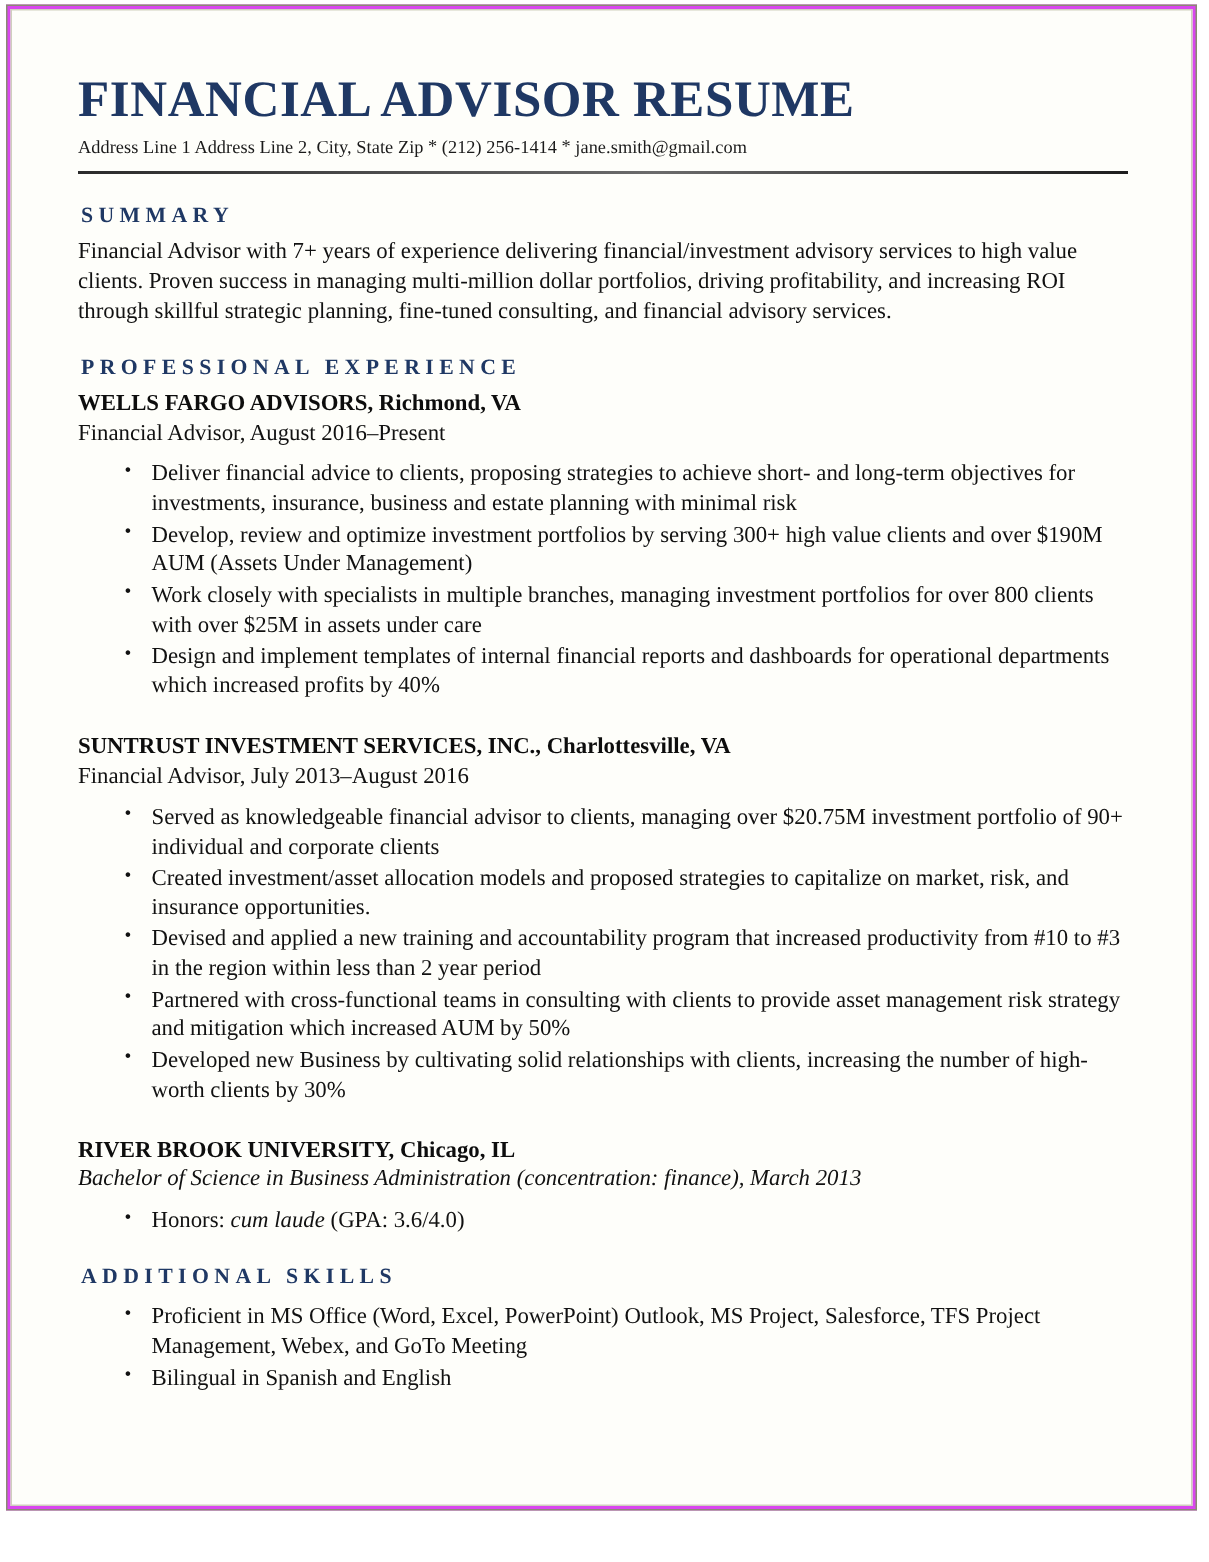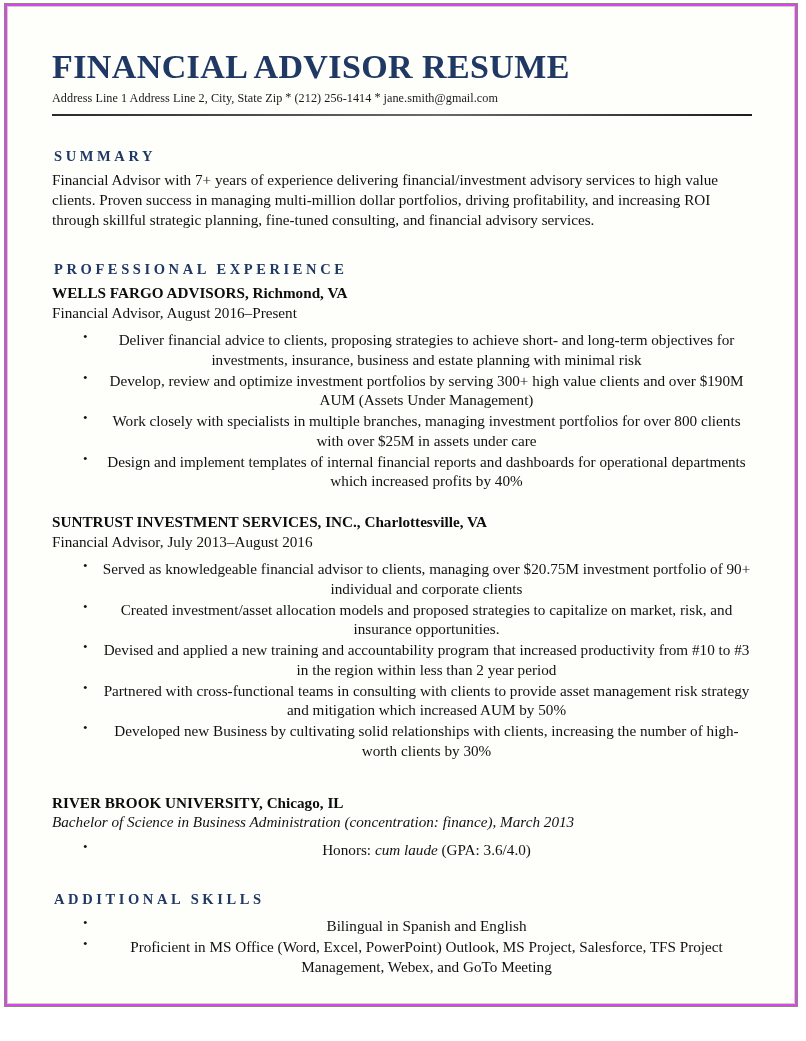--- a/index.html
+++ b/index.html
@@ -66,21 +66,21 @@
   }
   .header-rule {
     margin-top: 8px;
     width: 700px;
     height: 2px;
     background: linear-gradient(to right, #2b2b2b, #6b6b6b 55%, #1d1d1d);
   }
 
   
   .section {
-    margin-top: 32px;
+    margin-top: 20px;
   }
   .section-heading {
     color: #1f3864;
     font-size: 14.5px;
     font-weight: bold;
     letter-spacing: 3.6px;
     margin: 0 0 5px 2px;
   }
 
   .para {
@@ -106,21 +106,20 @@
   .job-role {
     font-size: 15.2px;
     color: #111111;
     line-height: 1.28;
   }
 
   ul.bullets {
     list-style: none;
     margin: 8px 0 0 0;
     padding: 0;
-    text-align: center;
   }
   ul.bullets li {
     position: relative;
     padding-left: 49px;
     font-size: 15.2px;
     line-height: 1.30;
     color: #111111;
     margin-bottom: 1px;
   }
   ul.bullets li::before {
@@ -208,20 +207,20 @@
       <div class="edu-school">RIVER BROOK UNIVERSITY, Chicago, IL</div>
       <div class="edu-degree">Bachelor of Science in Business Administration (concentration: finance), March 2013</div>
       <ul class="bullets edu-bullets">
         <li><span>Honors: </span><span class="ital">cum laude</span><span> (GPA: 3.6/4.0)</span></li>
       </ul>
     </div>
 
     <div class="section">
       <div class="section-heading">ADDITIONAL SKILLS</div>
       <ul class="bullets">
+        <li>Proficient in MS Office (Word, Excel, PowerPoint) Outlook, MS Project, Salesforce, TFS Project Management, Webex, and GoTo Meeting</li>
         <li>Bilingual in Spanish and English</li>
-        <li>Proficient in MS Office (Word, Excel, PowerPoint) Outlook, MS Project, Salesforce, TFS Project Management, Webex, and GoTo Meeting</li>
       </ul>
     </div>
 
   </div>
 </div>
 </div>
 
 </body></html>

